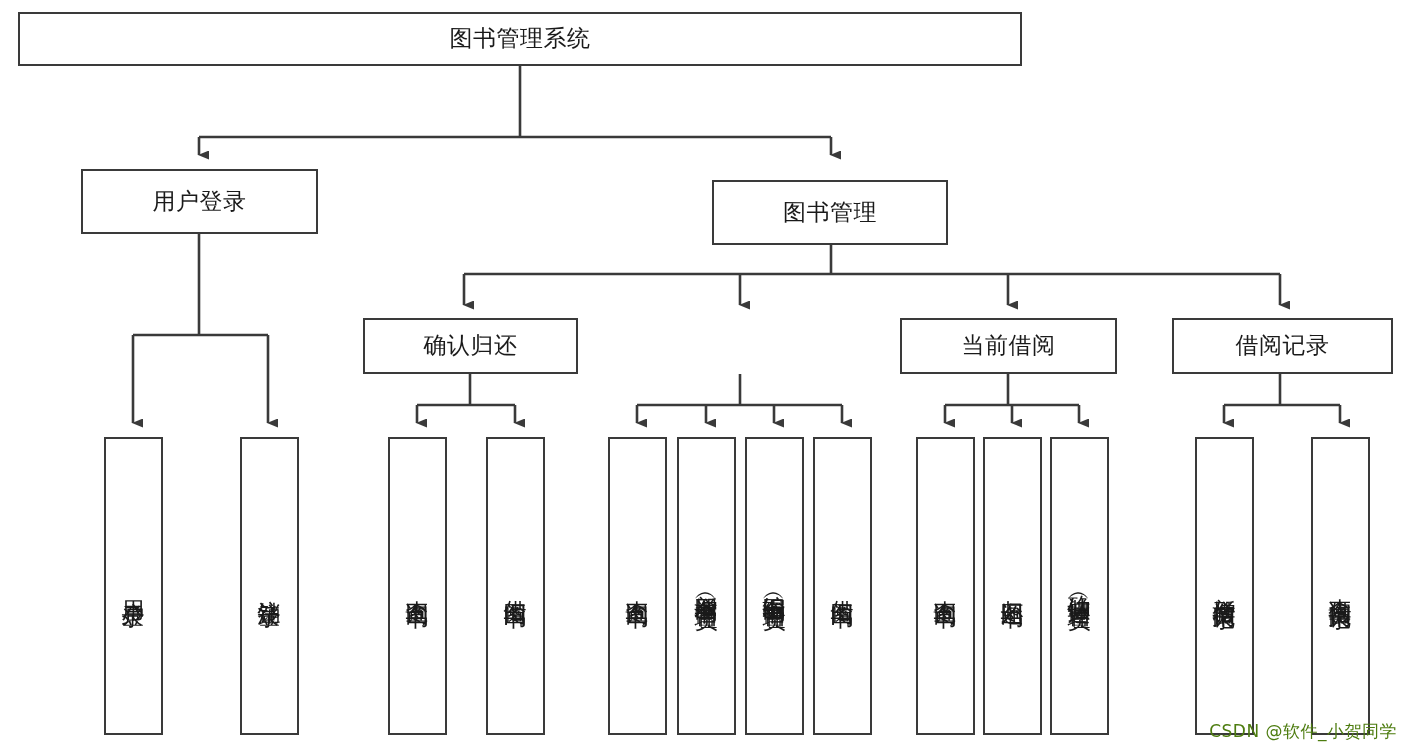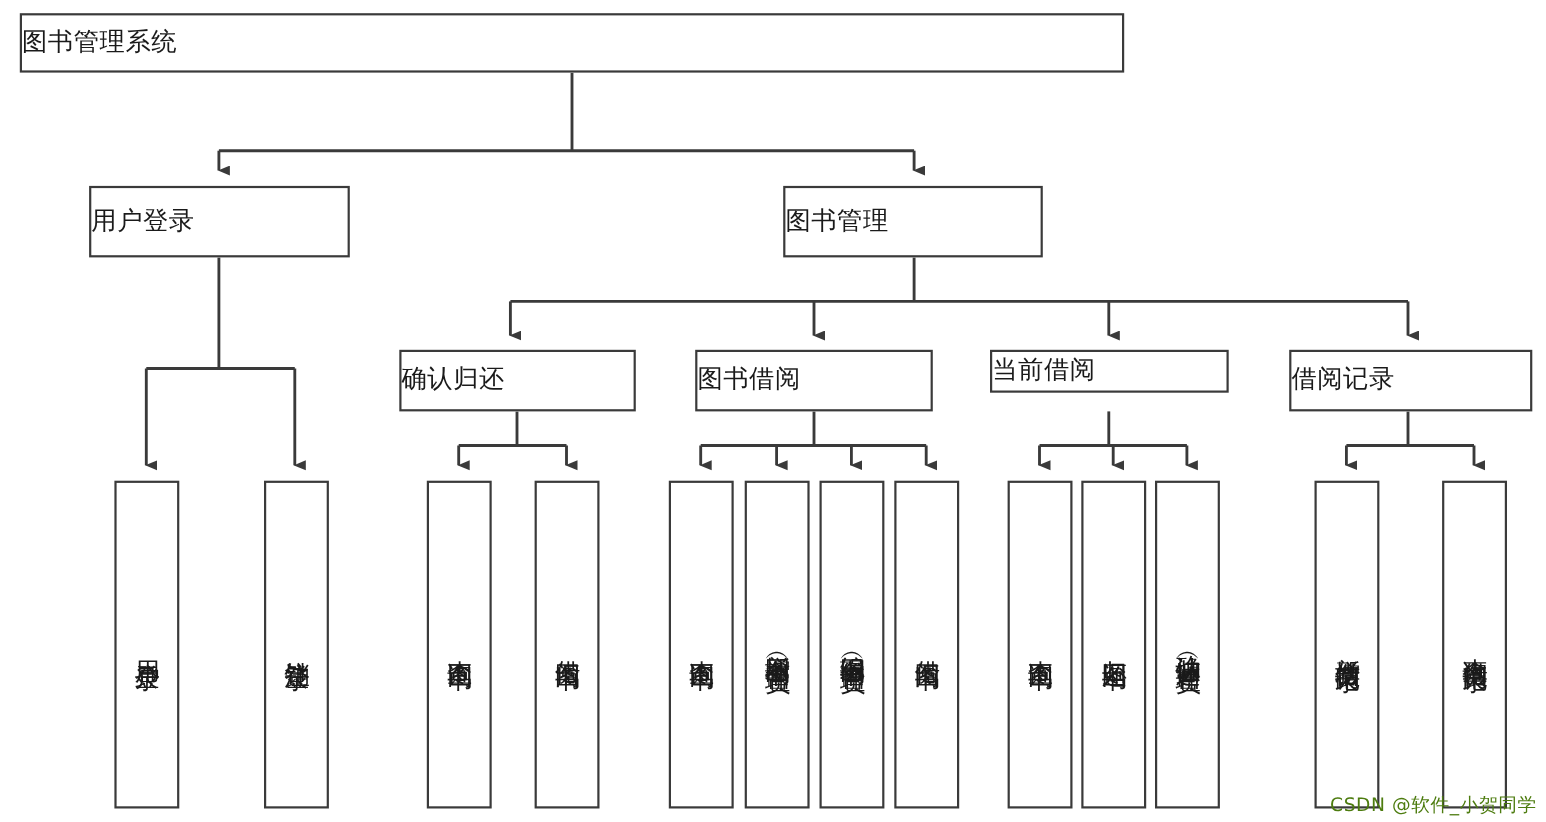--- a/index.html
+++ b/index.html
@@ -25,21 +25,21 @@
     width: 1405px;
     height: 747px;
   }
   .node {
     position: absolute;
     box-sizing: border-box;
     background: #ffffff;
     border: 2px solid #3a3a3a;
     display: flex;
     align-items: center;
-    justify-content: flex-start;
+    justify-content: center;
     color: #1a1a1a;
   }
   .node-label {
     display: block;
     text-align: center;
     line-height: 1.18;
     white-space: pre;
   }
   .node.horizontal .node-label {
     font-size: 23px;
@@ -130,33 +130,30 @@
   </svg>
 
   <div class="node root horizontal" style="left:18px; top:12px; width:1004px; height:54px;">
     <span class="node-label">图书管理系统</span>
   </div>
 
   <div class="node horizontal" style="left:81px; top:169px; width:237px; height:65px;">
     <span class="node-label">用户登录</span>
   </div>
 
-  <div class="node horizontal" style="left:712px; top:169px; width:236px; height:65px;">
+  <div class="node horizontal" style="left:712px; top:180px; width:236px; height:65px;">
     <span class="node-label">图书管理</span>
   </div>
 
   <div class="node horizontal" style="left:363px; top:318px; width:215px; height:56px;">
     <span class="node-label">确认归还</span>
   </div>
 
-  <div class="node horizontal" style="left:632px; top:318px; width:216px; height:56px;">
-    <span class="node-label">图书借阅</span>
-  </div>
-
-  <div class="node horizontal" style="left:900px; top:318px; width:217px; height:39px;">
+
+  <div class="node horizontal" style="left:900px; top:318px; width:217px; height:56px;">
     <span class="node-label">当前借阅</span>
   </div>
 
   <div class="node horizontal" style="left:1172px; top:318px; width:221px; height:56px;">
     <span class="node-label">借阅记录</span>
   </div>
 
   <div class="node vertical" style="left:104px; top:437px; width:59px; height:298px;">
     <span class="node-label">用户登录</span>
   </div>

